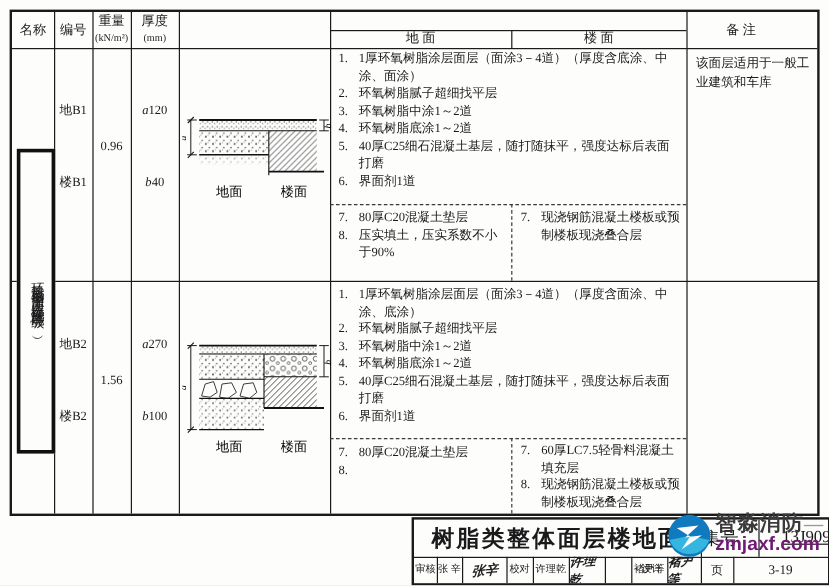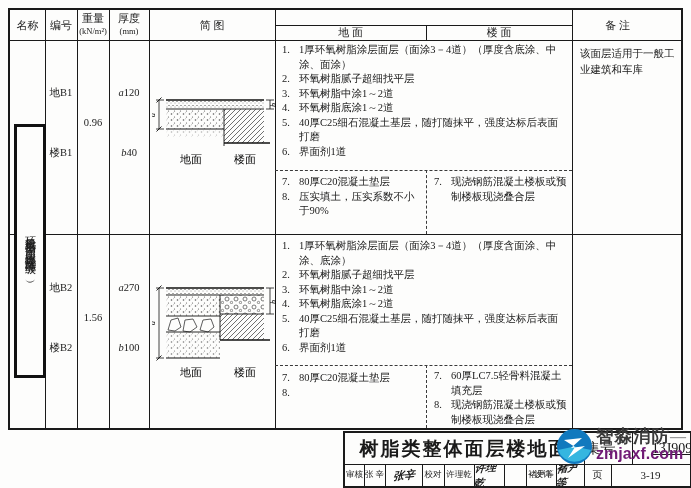--- a/index.html
+++ b/index.html
@@ -63,21 +63,20 @@
     <div class="cell" style="left:0;top:0;width:35px;height:30px;">名称</div>
     <div class="cell" style="left:35px;top:0;width:32px;height:30px;">编号</div>
     <div class="cell" style="left:67px;top:0;width:32px;height:30px;flex-direction:column;">
       <span>重量</span>
       <span class="small">(kN/m²)</span>
     </div>
     <div class="cell" style="left:99px;top:0;width:40px;height:30px;flex-direction:column;">
       <span>厚度</span>
       <span class="small">(mm)</span>
     </div>
-    <div class="cell" style="left:139px;top:0;width:126px;height:30px;">简  图</div>
     <div class="cell" style="left:265px;top:15px;width:151px;height:15px;">地  面</div>
     <div class="cell" style="left:416px;top:15px;width:146px;height:15px;">楼  面</div>
     <div class="cell" style="left:562px;top:0;width:91px;height:30px;">备  注</div>
 
     <div class="namebox">
       <span>环氧树脂平涂面层（燃烧性能等级B₁）</span>
     </div>
 
     <div class="cell code" style="left:35px;top:72px;width:32px;height:20px;">地B1</div>
     <div class="cell code" style="left:35px;top:132px;width:32px;height:20px;">楼B1</div>

